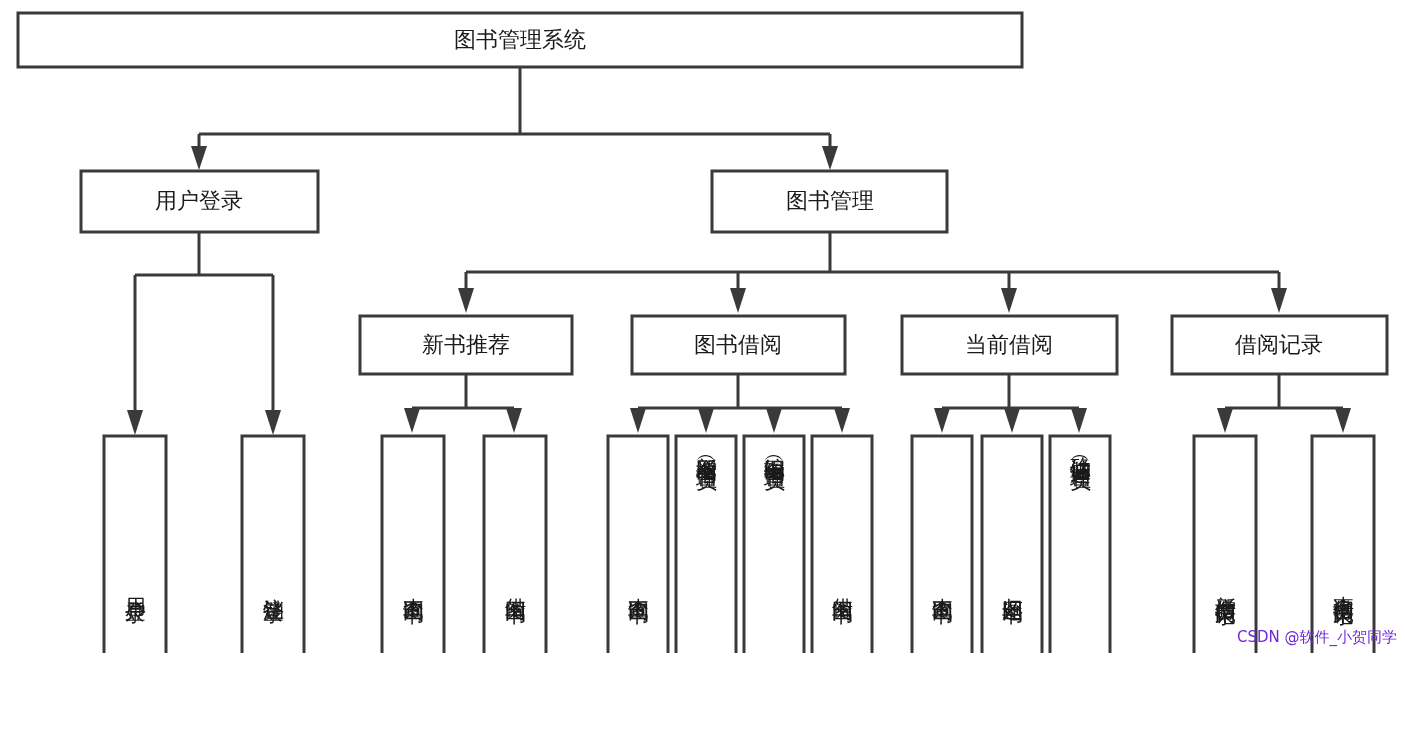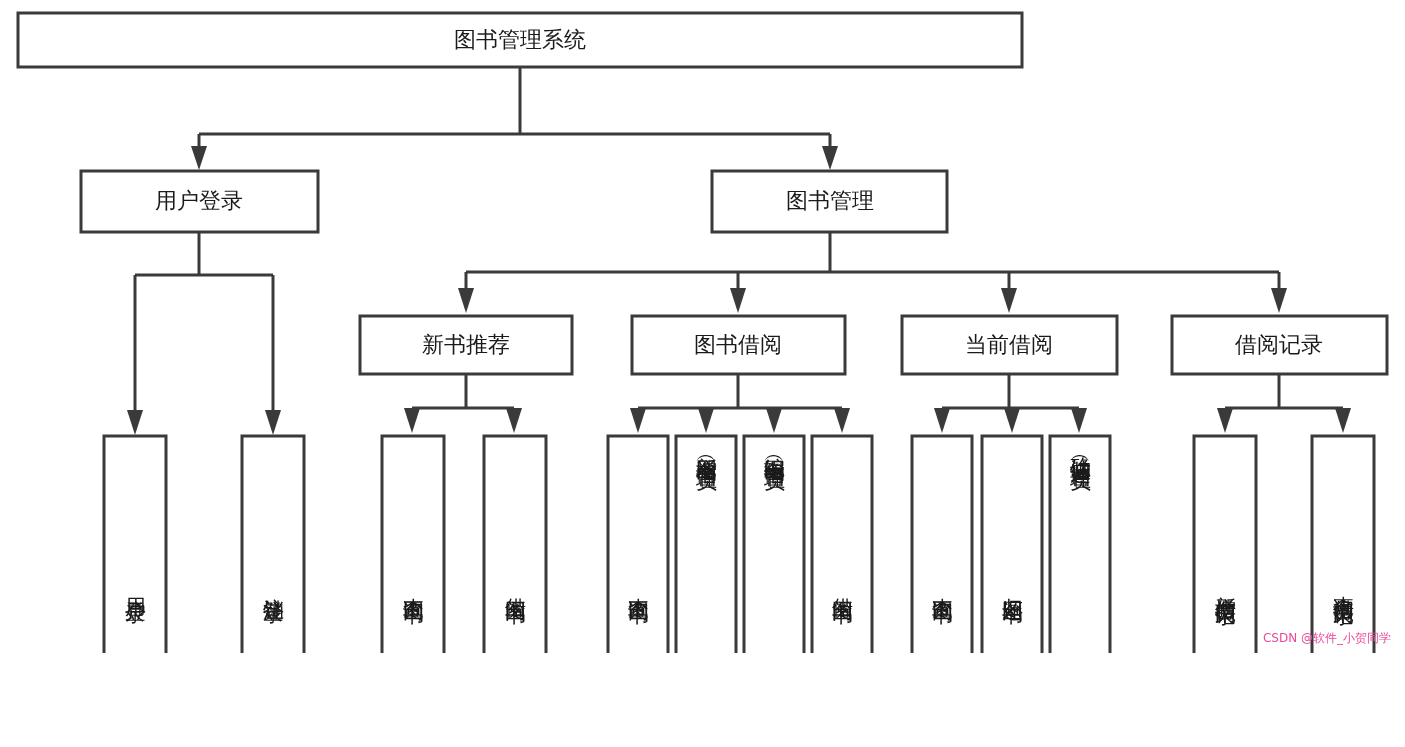--- a/index.html
+++ b/index.html
@@ -62,25 +62,25 @@
     font-family: "DejaVu Sans", "Liberation Sans", sans-serif;
     font-size: 21px;
     line-height: 1.18;
     letter-spacing: 2px;
     color: #1a1a1a;
     white-space: nowrap;
     text-align: center;
   }
   .watermark {
     position: absolute;
-    right: 14px;
+    right: 8px;
     bottom: 6px;
     font-family: "DejaVu Sans", "Liberation Sans", sans-serif;
-    font-size: 12px;
-    color: #ec4899;
+    font-size: 15px;
+    color: #6d28d9;
     white-space: nowrap;
     pointer-events: none;
   }
 </style>
 </head>
 <body>
 
 <div id="diagram-root">
 
   <svg id="flow-svg" viewBox="0 0 1405 747">

